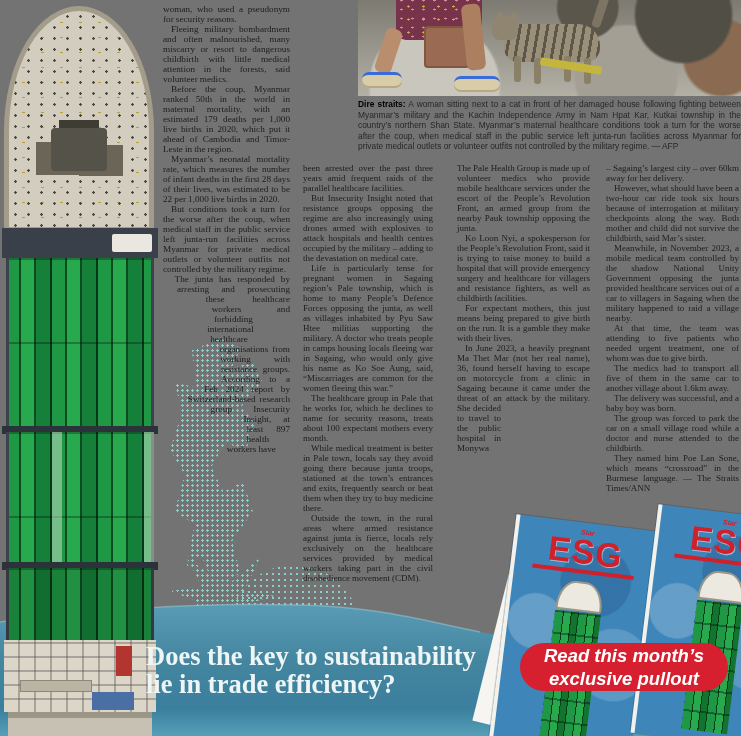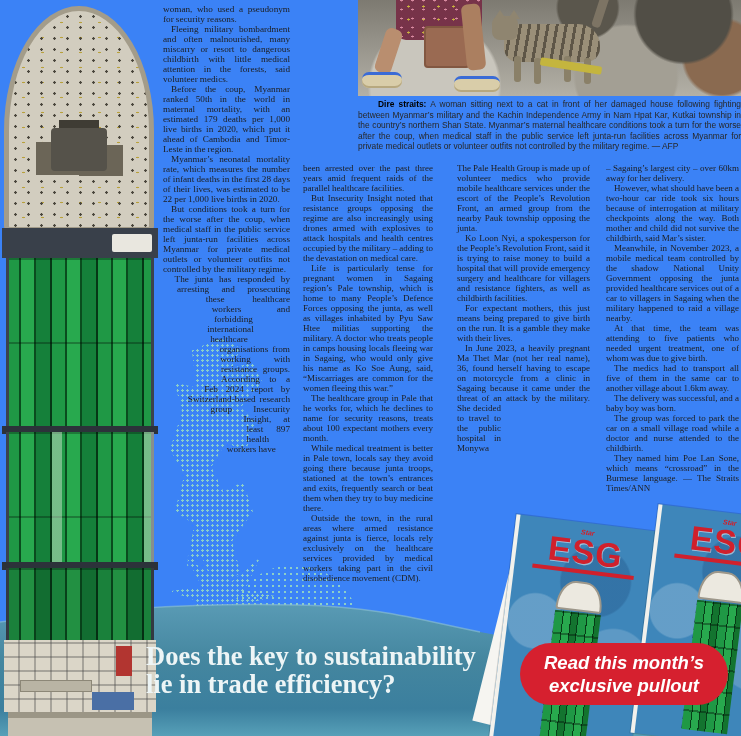--- a/index.html
+++ b/index.html
@@ -1,16 +1,16 @@
 <!DOCTYPE html>
 <html><head>
 <meta charset="utf-8">
 <style>
   html,body{margin:0;padding:0;background:#fff;}
-  .page{position:relative;width:741px;height:736px;overflow:hidden;background:#3b82f6;
+  .page{position:relative;width:741px;height:736px;overflow:hidden;background:#737373;
         font-family:"Liberation Serif",serif;}
 
   
   .bodycol{position:absolute;z-index:2;font-size:9px;line-height:10px;text-align:justify;
            color:#1d1d1d;word-spacing:-0.2px;}
   .bodycol p{margin:0;}
   .bodycol p + p{text-indent:8px;}
   #col1{left:163px;top:4px;width:127px;font-size:9.2px;}
   #col2{left:303px;top:163px;width:130px;}
   #col3{left:457px;top:163px;width:133px;}
@@ -55,21 +55,21 @@
   .cathead{left:134px;top:16px;width:26px;height:24px;background:#8f8570;border-radius:8px;}
   .catear{left:136px;top:10px;width:0;height:0;border-left:6px solid rgba(0,0,0,0);border-right:6px solid rgba(0,0,0,0);border-bottom:9px solid #8f8570;}
   .catear2{left:150px;top:10px;width:0;height:0;border-left:6px solid rgba(0,0,0,0);border-right:6px solid rgba(0,0,0,0);border-bottom:9px solid #8f8570;}
   .catleg{width:7px;height:26px;background:#8a8068;top:56px;border-radius:3px;}
   .cattail{left:238px;top:-6px;width:9px;height:34px;background:#7d7464;transform:rotate(18deg);border-radius:4px;}
   .beam{left:182px;top:62px;width:62px;height:8px;background:#c4b53e;transform:rotate(9deg);border-radius:2px;}
 
   .caption{position:absolute;left:358px;top:99px;width:383px;z-index:2;
      font-family:"Liberation Sans",sans-serif;font-size:8.4px;line-height:10.6px;
      text-align:justify;color:#272727;}
-  .caption b{color:#000;margin-left:20px;}
+  .caption b{color:#000;}
 
   
   .sea{position:absolute;left:0;top:0;width:741px;height:736px;z-index:3;pointer-events:none;}
 
   
   .ship{position:absolute;left:0;top:0;width:160px;height:736px;z-index:4;}
   .ship div{position:absolute;}
   .bow{left:4px;top:6px;width:140px;height:216px;border:5px solid #a39c8a;
      border-radius:78px 78px 6px 6px/130px 130px 6px 6px;
      background:
@@ -124,21 +124,21 @@
      border-radius:23px 23px 4px 4px/34px 34px 4px 4px;}
   .cstack{height:130px;margin-top:1px;
      background:
        repeating-linear-gradient(180deg,rgba(0,0,0,.35) 0 2px,rgba(0,0,0,0) 2px 22px),
        repeating-linear-gradient(90deg,#1f9845 0 8px,#073d17 8px 9px,#28a94e 9px 16px,#073d17 16px 17px,#13742f 17px 23px,#073d17 23px 24px);}
 
   
   .headline{position:absolute;left:146px;top:642px;width:382px;z-index:6;text-align:left;
      color:#edf5f6;font-weight:bold;font-size:26.5px;line-height:28px;
      font-family:"Liberation Serif",serif;}
-  .cta{position:absolute;left:520px;top:643px;width:208px;height:62px;border-radius:31px;
+  .cta{position:absolute;left:520px;top:643px;width:208px;height:48px;border-radius:31px;
      background:#d6202f;z-index:7;border:none;cursor:pointer;
      font-family:"Liberation Sans",sans-serif;font-style:italic;font-weight:bold;
      color:#fff;font-size:18.5px;line-height:23px;text-align:center;padding:0;}
 </style>
 </head>
 <body>
 
 <div class="page">
 
   <div class="dots" id="map-body"></div>

